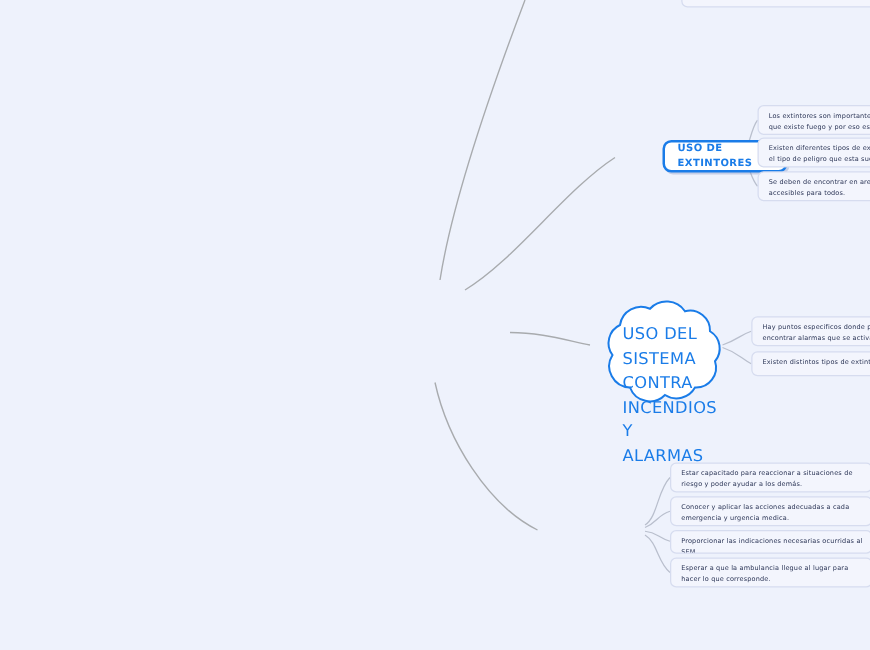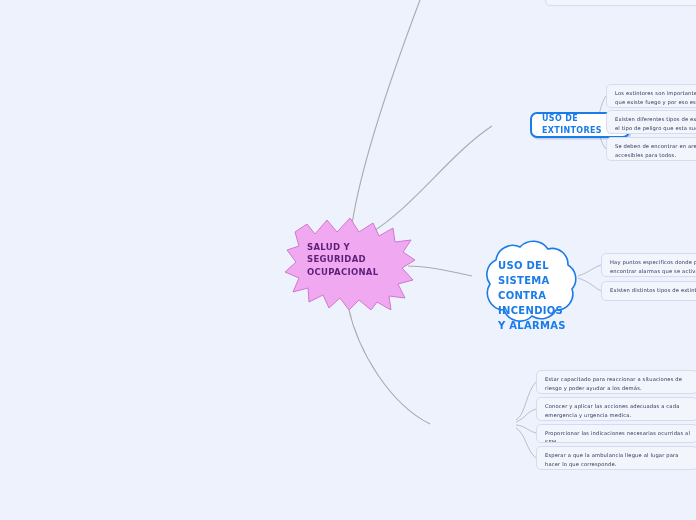--- a/index.html
+++ b/index.html
@@ -97,22 +97,22 @@
   .cloud-node svg {
     position: absolute;
     left: 0; top: 0;
   }
   .cloud-node .label {
     position: absolute;
     left: 28px;
     top: 30px;
     width: 74px;
     color: #1a7ce8;
-    font-size: 10px;
-    font-weight: bold;
+    font-size: 13px;
+    font-weight: normal;
     line-height: 1.5;
     letter-spacing: 0.3px;
   }
 
   
   .cloud-node-top {
     left: 437px;
     top: -92px;
     width: 108px;
     height: 96px;
@@ -178,28 +178,20 @@
 
     <path class="edge-path-fine" d="M 578,276 C 590,272 592,268 601,265"></path>
     <path class="edge-path-fine" d="M 578,278 C 590,282 592,286 601,291"></path>
 
     <path class="edge-path-fine" d="M 516,420 C 526,414 526,392 536,382"></path>
     <path class="edge-path-fine" d="M 516,422 C 526,418 526,412 536,409"></path>
     <path class="edge-path-fine" d="M 516,425 C 526,426 526,430 536,433"></path>
     <path class="edge-path-fine" d="M 516,428 C 526,434 526,450 536,458"></path>
   </svg>
 
-  <div class="node central">
-    <svg width="130" height="92" viewBox="0 0 130 92">
-      <polygon points="10,14 22,6 30,16 42,2 52,14 65,0 74,14 88,5 94,18 108,10 110,24 126,22
-                       118,34 130,42 117,50 128,62 113,66 120,80 104,78 106,92 92,84 86,92 74,82
-                       64,92 55,80 44,90 38,77 24,84 23,70 8,74 14,60 0,54 11,44 2,32 14,28" fill="#f0a8f0" stroke="#cf78cf" stroke-width="1"></polygon>
-    </svg>
-    <div class="label">SALUD Y SEGURIDAD OCUPACIONAL</div>
-  </div>
 
   <div class="node cloud-node cloud-node-top">
     <svg width="108" height="96" viewBox="0 0 116 100">
       <path d="M34,82 a17,17 0 0 1 -14,-26 a16,16 0 0 1 6,-24 a17,17 0 0 1 24,-13
                a18,18 0 0 1 28,2 a16,16 0 0 1 20,16 a16,16 0 0 1 4,24
                a16,16 0 0 1 -16,21 a17,17 0 0 1 -24,6 a17,17 0 0 1 -28,-6 z" fill="#ffffff" stroke="#1a7ce8" stroke-width="1.6"></path>
     </svg>
     <div class="label"></div>
   </div>
 

